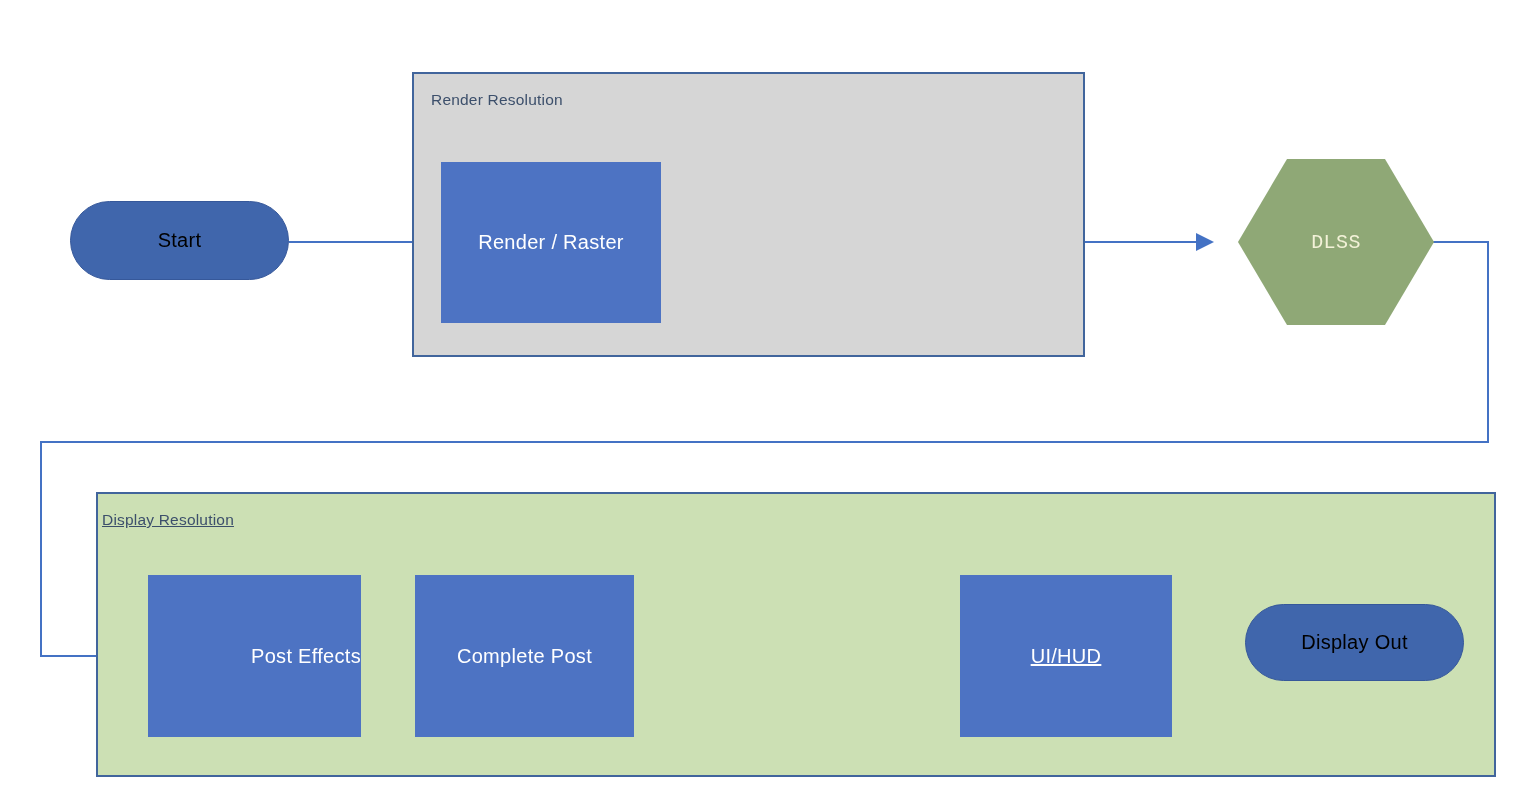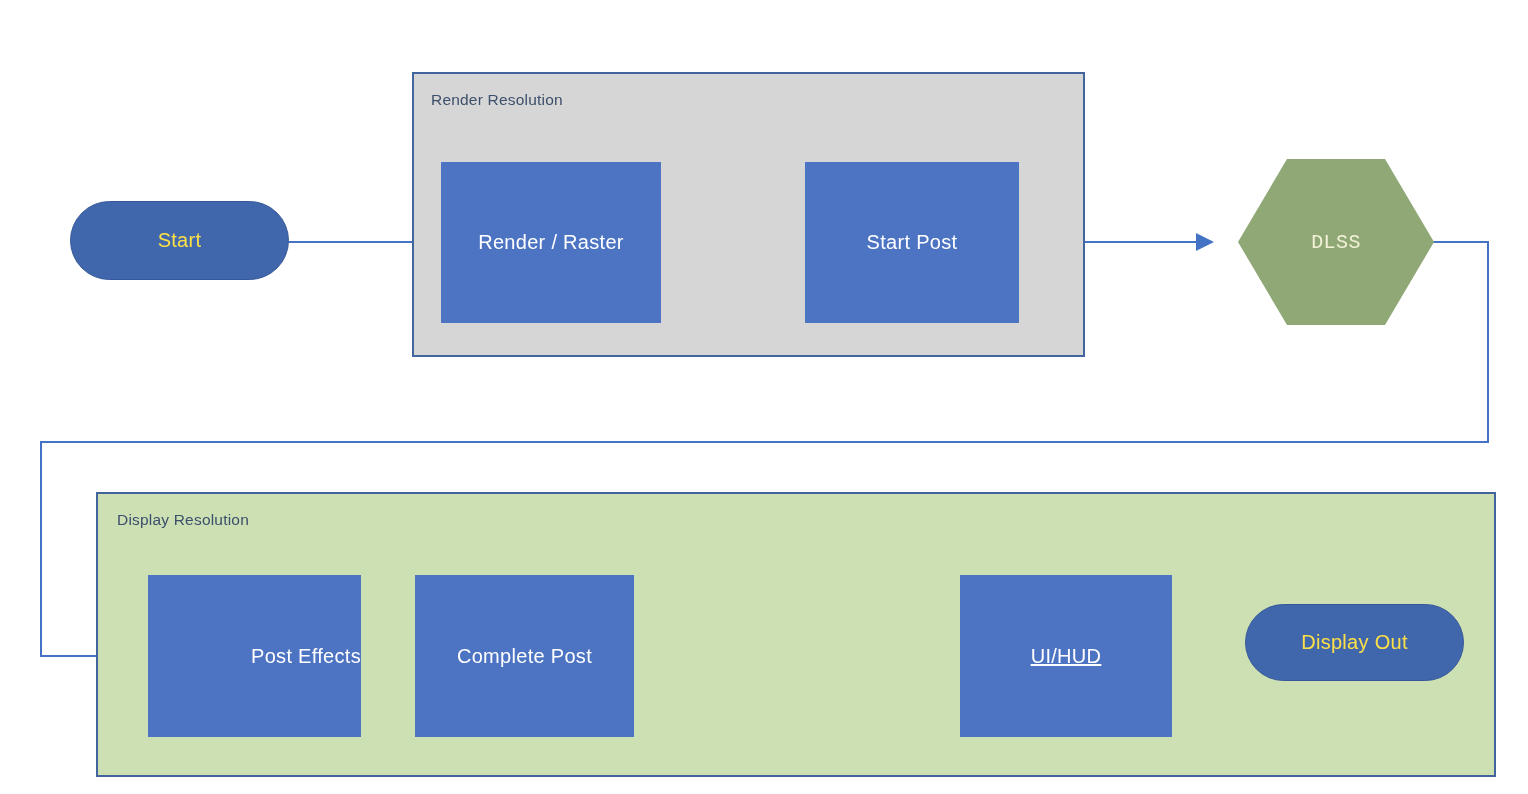--- a/index.html
+++ b/index.html
@@ -59,21 +59,21 @@
     white-space: nowrap;
   }
   
   .pill {
     position: absolute;
     background: #4066ac;
     border: 1px solid #36589a;
     display: flex;
     align-items: center;
     justify-content: center;
-    color: #fde047;
+    color: #000000;
     font-size: 20px;
     letter-spacing: 0.3px;
     white-space: nowrap;
   }
   
   .hex-wrap {
     position: absolute;
   }
   .hex-label {
     position: absolute;
@@ -134,33 +134,30 @@
       <line x1="1172" y1="632" x2="1237" y2="632" stroke="#4472c4" stroke-width="2" marker-end="url(#arrow)"></line>
     </g>
   </svg>
 
   <div class="container-box" style="left:412px; top:48px; width:673px; height:285px; background:#d6d6d6;">
   </div>
   <div class="container-label" style="left:431px; top:67px;">Render Resolution</div>
 
   <div class="container-box" style="left:96px; top:468px; width:1400px; height:285px; background:#cce0b4;">
   </div>
-  <div class="container-label" style="left:117px; top:487px;">Display Resolution</div>
+  <div class="container-label" style="left:102px; top:487px;text-decoration:underline;">Display Resolution</div>
 
   <div class="pill" style="left:70px; top:177px; width:219px; height:79px; border-radius:40px;">
     <span>Start</span>
   </div>
 
   <div class="proc" style="left:441px; top:138px; width:220px; height:161px;justify-content:center;">
     <span>Render / Raster</span>
   </div>
 
-  <div class="proc" style="left:805px; top:138px; width:214px; height:161px;">
-    <span>Start Post</span>
-  </div>
 
   <div class="hex-wrap" style="left:1238px; top:135px; width:196px; height:166px;font-family:Liberation Mono, monospace;">
     <svg width="196" height="166" viewBox="0 0 196 166" xmlns="http://www.w3.org/2000/svg">
       <polygon points="49,0 147,0 196,83 147,166 49,166 0,83" fill="#8fa876"></polygon>
     </svg>
     <div class="hex-label">DLSS</div>
   </div>
 
   <div class="proc" style="left:148px; top:551px; width:213px; height:162px;justify-content:flex-end;">
     <span>Post Effects</span>

